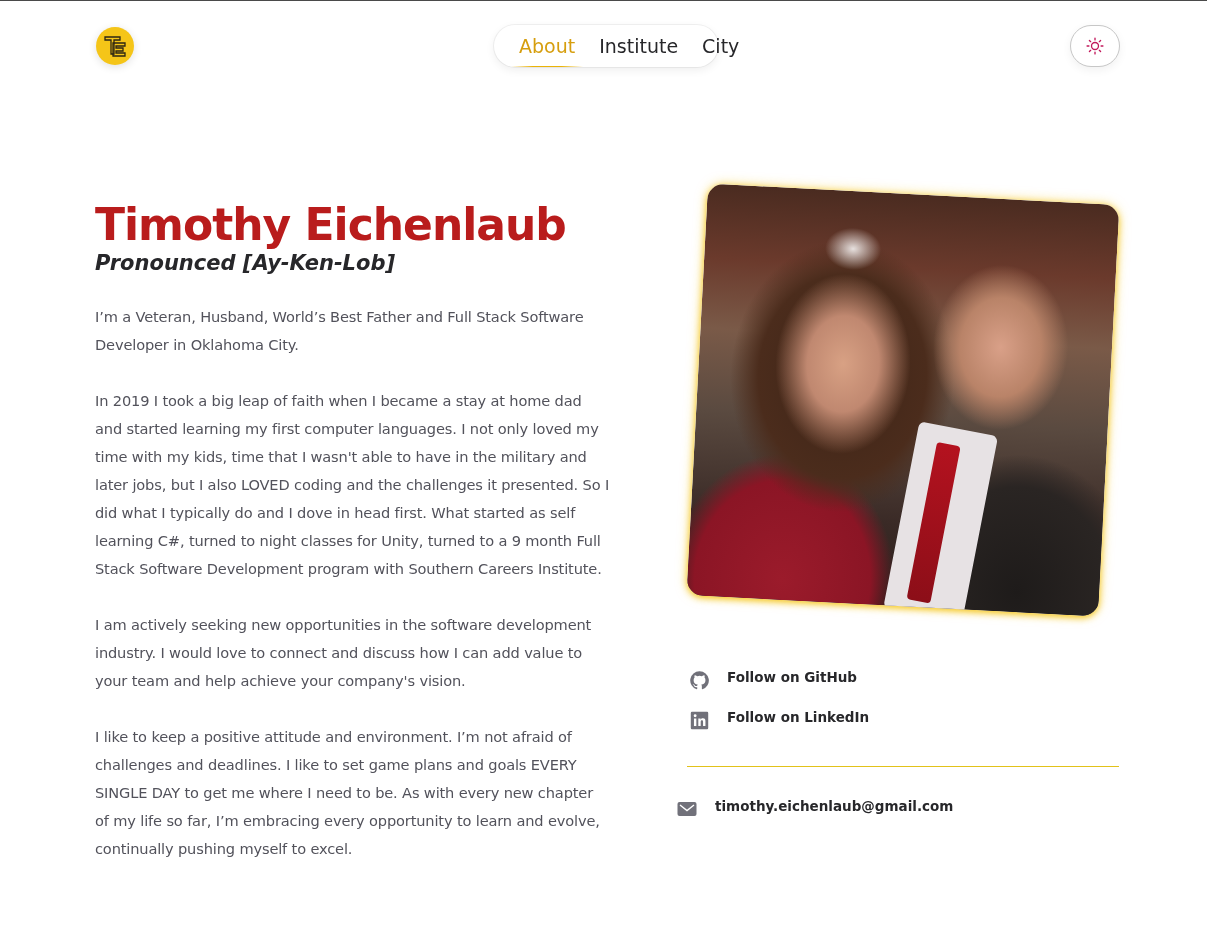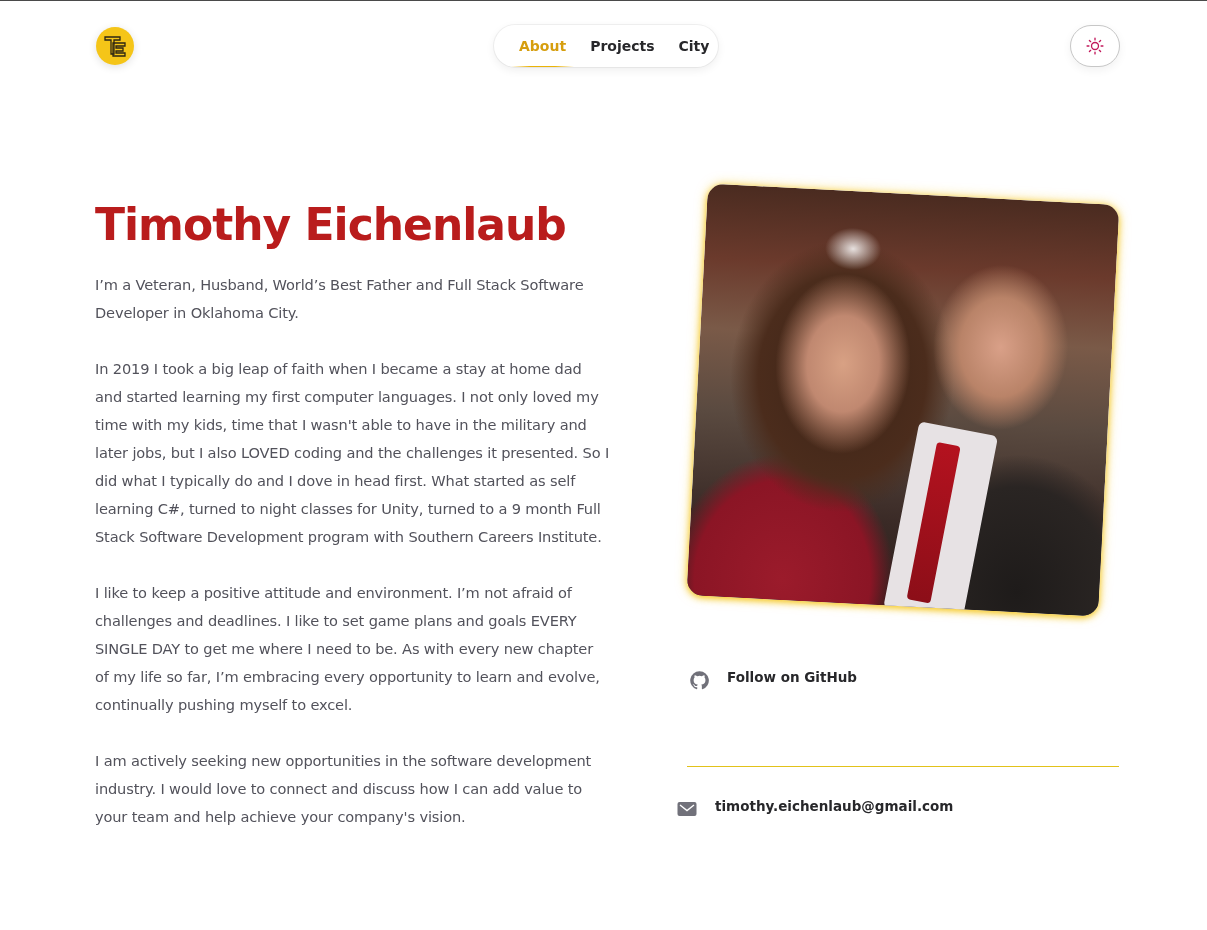--- a/index.html
+++ b/index.html
@@ -14,40 +14,40 @@
     }
     .logo svg { width: 28px; height: 28px; }
 
     .nav {
       position: absolute; left: 494px; top: 24px; width: 224px; height: 42px;
       border-radius: 21px; background: #fff;
       box-shadow: 0 3px 10px rgba(0,0,0,0.07), 0 0 0 1px rgba(0,0,0,0.05);
       display: flex; align-items: center; padding-left: 13px;
     }
     .nav-item {
-      position: relative; font-size: 14px; font-weight: 700; color: #27272a;
+      position: relative; font-size: 19px; font-weight: 400; color: #27272a;
       padding: 0 12px; height: 42px; line-height: 42px; cursor: pointer;
     }
     .nav-item.active { color: #d69e0e; }
     .nav-item.active::after {
       content: ""; position: absolute; left: 4px; right: 4px; bottom: 0; height: 1.5px;
       background: linear-gradient(90deg, rgba(234,179,8,0), #eab308 30%, #eab308 70%, rgba(234,179,8,0));
     }
 
     .theme-btn {
       position: absolute; left: 1070px; top: 24px; width: 50px; height: 42px;
       border-radius: 21px; background: #fff; border: 1px solid #c7c7c7;
       box-shadow: 0 3px 10px rgba(0,0,0,0.06);
       display: flex; align-items: center; justify-content: center; cursor: pointer;
     }
 
     .left { position: absolute; left: 95px; top: 196px; width: 520px; }
     .name { font-size: 44px; font-weight: 700; color: #b91c1c; letter-spacing: -1px; line-height: 56px; }
     .pron { font-size: 21px; font-weight: 700; font-style: italic; color: #27272a; line-height: 28px; margin-top: -4px; }
-    .bio { margin-top: 18px; }
+    .bio { margin-top: 26px; }
     .bio p { font-size: 14.6px; line-height: 28px; color: #52525b; margin-bottom: 28px; width: 515px; letter-spacing: -0.15px; }
 
     .photo-wrap {
       position: absolute; left: 697px; top: 193px; width: 412px; height: 412px;
       transform: rotate(3deg);
       border-radius: 16px;
       box-shadow: 0 2px 6px rgba(245,197,24,0.9), 0 0 12px rgba(245,197,24,0.55);
       overflow: hidden;
     }
     .photo {
@@ -87,57 +87,69 @@
   <svg viewBox="0 0 28 28">
     <g fill="none" stroke="#2b2413" stroke-width="1.3">
       <path d="M4 5 H19 V8 H13 V22 H10 V8 H4 Z"></path>
       <path d="M12 11 H24 V14 H15 V16 H22 V19 H15 V21 H24 V24 H12 Z"></path>
     </g>
   </svg>
 </div>
 
 <nav class="nav">
   <a class="nav-item active">About</a>
-  <a class="nav-item">Projects</a>
+  <a class="nav-item">Institute</a>
   <a class="nav-item">City</a>
 </nav>
 
 <button class="theme-btn">
   <svg width="20" height="20" viewBox="0 0 24 24" fill="none" stroke="#c2185b" stroke-width="1.6" stroke-linecap="round">
     <circle cx="12" cy="12" r="4.2"></circle>
     <path d="M12 2.5v2.2M12 19.3v2.2M2.5 12h2.2M19.3 12h2.2M5.3 5.3l1.5 1.5M17.2 17.2l1.5 1.5M5.3 18.7l1.5-1.5M17.2 6.8l1.5-1.5"></path>
   </svg>
 </button>
 
 <section class="left">
   <h1 class="name">Timothy Eichenlaub</h1>
+  <h2 class="pron">Pronounced [Ay-Ken-Lob]</h2>
   <div class="bio">
     <p>I’m a Veteran, Husband, World’s Best Father and Full Stack Software Developer in Oklahoma City.</p>
     <p>In 2019 I took a big leap of faith when I became a stay at home dad and started learning my first computer languages. I not only loved my time with my kids, time that I wasn't able to have in the military and later jobs, but I also LOVED coding and the challenges it presented. So I did what I typically do and I dove in head first. What started as self learning C#, turned to night classes for Unity, turned to a 9 month Full Stack Software Development program with Southern Careers Institute.</p>
+    <p>I am actively seeking new opportunities in the software development industry. I would love to connect and discuss how I can add value to your team and help achieve your company's vision.</p>
     <p>I like to keep a positive attitude and environment. I’m not afraid of challenges and deadlines. I like to set game plans and goals EVERY SINGLE DAY to get me where I need to be. As with every new chapter of my life so far, I’m embracing every opportunity to learn and evolve, continually pushing myself to excel.</p>
-    <p>I am actively seeking new opportunities in the software development industry. I would love to connect and discuss how I can add value to your team and help achieve your company's vision.</p>
   </div>
 </section>
 
 <div class="photo-wrap">
   <div class="photo" aria-label="Portrait photo of a couple">
     <div class="shirt"></div>
     <div class="tie"></div>
   </div>
 </div>
 
 <div class="social">
   <a class="social-item">
     <span class="ico">
       <svg width="21" height="21" viewBox="0 0 24 24" fill="#71717a">
         <path d="M12 1.5A10.5 10.5 0 0 0 8.7 22c.5.1.7-.2.7-.5v-1.8c-2.9.6-3.5-1.4-3.5-1.4-.5-1.2-1.2-1.5-1.2-1.5-.9-.6.1-.6.1-.6 1 .1 1.6 1.1 1.6 1.1.9 1.6 2.4 1.1 3 .8.1-.7.4-1.1.7-1.4-2.3-.3-4.8-1.2-4.8-5.2 0-1.1.4-2.1 1.1-2.8-.1-.3-.5-1.3.1-2.8 0 0 .9-.3 2.9 1.1a10 10 0 0 1 5.3 0c2-1.4 2.9-1.1 2.9-1.1.6 1.5.2 2.5.1 2.8.7.7 1.1 1.7 1.1 2.8 0 4-2.5 4.9-4.8 5.2.4.3.7 1 .7 1.9v2.9c0 .3.2.6.7.5A10.5 10.5 0 0 0 12 1.5Z"></path>
       </svg>
     </span>
     <span>Follow on GitHub</span>
   </a>
+  <a class="social-item">
+    <span class="ico">
+      <svg width="19" height="19" viewBox="0 0 24 24">
+        <rect x="1" y="1" width="22" height="22" rx="1.5" fill="#71717a"></rect>
+        <rect x="5" y="9.5" width="3" height="9.5" fill="#fff"></rect>
+        <circle cx="6.5" cy="6" r="1.8" fill="#fff"></circle>
+        <path d="M10.5 9.5h2.9v1.4c.5-.9 1.6-1.6 3-1.6 2.5 0 3.1 1.6 3.1 3.8V19h-3v-5.2c0-1.2-.3-2-1.4-2-1.2 0-1.6.9-1.6 2V19h-3Z" fill="#fff"></path>
+      </svg>
+    </span>
+    <span>Follow on LinkedIn</span>
+  </a>
 </div>
 
 <div class="divider"></div>
 
 <a class="social-item email">
   <span class="ico">
     <svg width="20" height="16" viewBox="0 0 20 16">
       <rect x="0.5" y="1" width="19" height="14" rx="2" fill="#71717a"></rect>
       <path d="M3 4l7 5.5L17 4" fill="none" stroke="#fff" stroke-width="1.4"></path>
     </svg>

